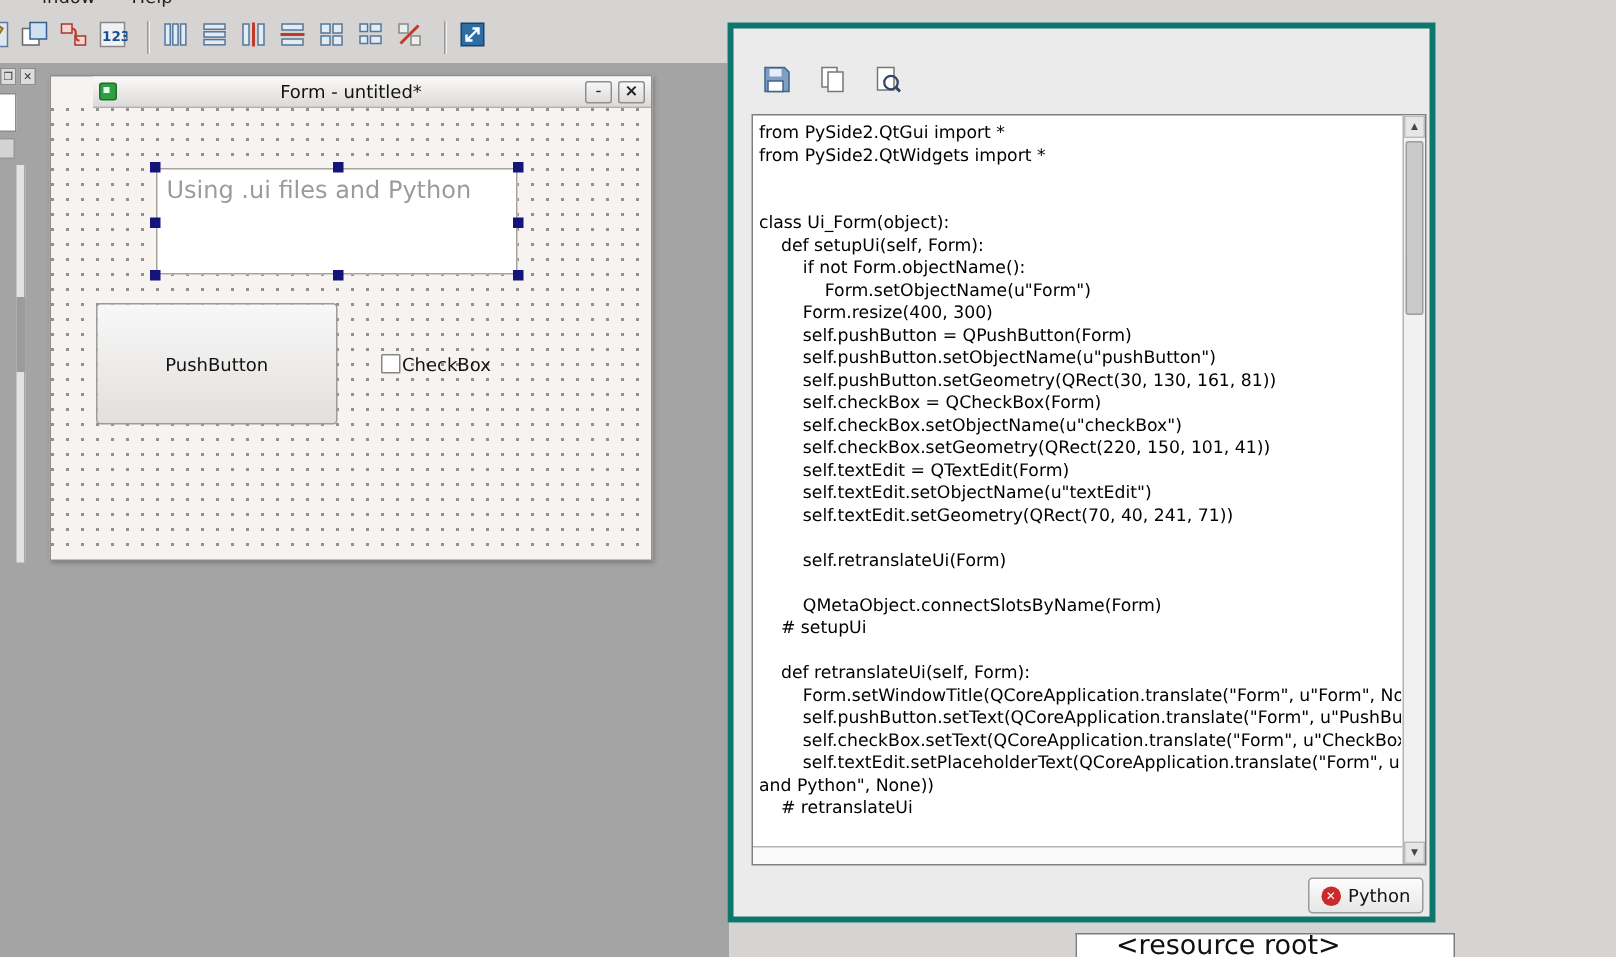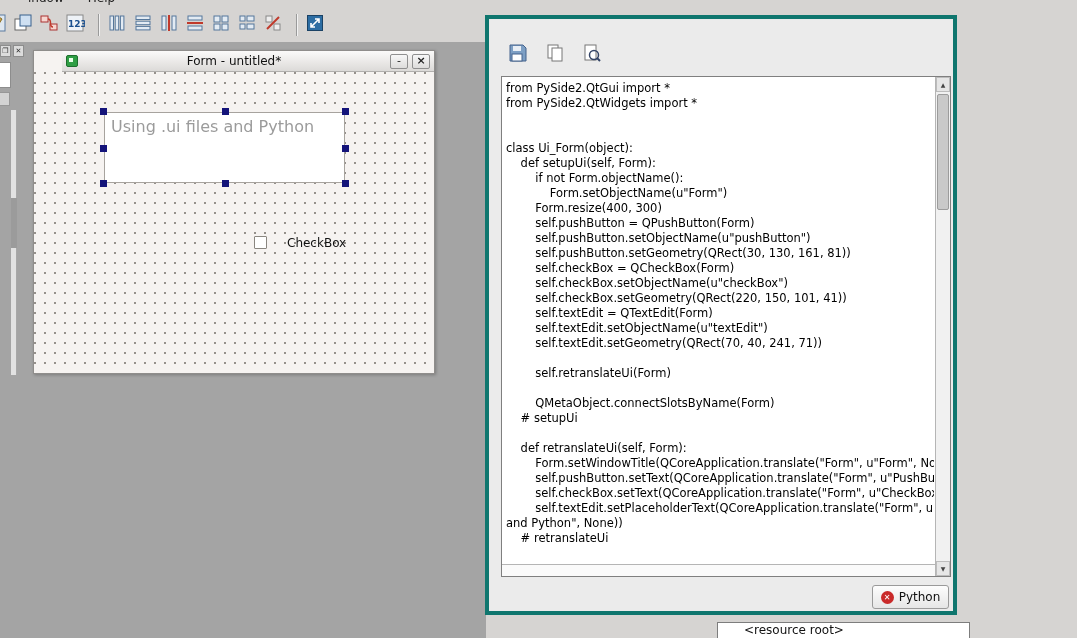--- a/index.html
+++ b/index.html
@@ -44,38 +44,38 @@
     background-size: 10px 10px;
     background-position: 6px 6px;
   }
   .textedit { position:absolute; left:70px; top:40px; width:241px; height:71px; background:#ffffff; border:1px solid #a7a39e; padding:4px 6px; color:#9b9b9b; font-size:16px; }
   .handles { position:absolute; left:70px; top:40px; width:241px; height:71px; pointer-events:none; }
   .handle { position:absolute; width:7px; height:7px; background:#14147a; }
   .h-nw{left:-4px;top:-4px} .h-n{left:calc(50% - 3px);top:-4px} .h-ne{right:-4px;top:-4px}
   .h-w{left:-4px;top:calc(50% - 3px)} .h-e{right:-4px;top:calc(50% - 3px)}
   .h-sw{left:-4px;bottom:-4px} .h-s{left:calc(50% - 3px);bottom:-4px} .h-se{right:-4px;bottom:-4px}
   .pushbutton { position:absolute; left:30px; top:130px; width:161px; height:81px; display:flex; align-items:center; justify-content:center; background:linear-gradient(#f8f8f8,#e2e0de); border:1px solid #9e9a96; border-radius:3px; font-size:12px; color:#111; }
-  .checkbox-widget { position:absolute; left:220px; top:150px; width:101px; height:41px; display:flex; align-items:center; gap:20px; font-size:12px; color:#111; }
+  .checkbox-widget { position:absolute; left:220px; top:150px; width:101px; height:41px; display:flex; align-items:center; gap:1px; font-size:12px; color:#111; }
   .checkbox-indicator { width:13px; height:13px; background:#fff; border:1px solid #8a8680; border-radius:1px; flex:0 0 auto; }
   
   .dialog { position:absolute; left:485px; top:15px; width:472px; height:600px; background:#ebebeb; border:4px solid #0f766e; z-index:5; }
   .dlg-toolbar { position:absolute; left:16px; top:22px; display:flex; gap:11px; }
   .dlg-btn { width:26px; height:26px; display:flex; align-items:center; justify-content:center; }
   .code-box { position:absolute; left:12px; right:2px; top:57px; height:501px; background:#ffffff; border:1px solid #7f7f7f; overflow:hidden; }
   .code-pre { position:absolute; left:0; top:0; right:16px; bottom:12px; overflow:hidden; white-space:pre; font-family:"DejaVu Sans", sans-serif; font-size:11.5px; line-height:15px; padding:4px 2px 0 4px; color:#000; }
   .hscroll { position:absolute; left:0; right:15px; bottom:0; height:12px; background:#fafafa; border-top:1px solid #b5b5b5; }
   .vscroll { position:absolute; right:0; top:0; bottom:0; width:15px; background:#f1f1f1; border-left:1px solid #b5b5b5; }
   .scroll-btn { position:absolute; left:0; width:14px; height:15px; display:flex; align-items:center; justify-content:center; font-size:6px; color:#444; background:#e6e6e6; border:1px solid #bcbcbc; }
   .scroll-up { top:0; }
   .scroll-down { bottom:0; }
   .vthumb { position:absolute; left:1px; top:17px; width:12px; height:116px; background:#c9c9c9; border:1px solid #9c9c9c; border-radius:2px; }
   .close-btn { position:absolute; right:4px; top:566px; width:77px; height:24px; display:flex; align-items:center; justify-content:center; gap:5px; background:linear-gradient(#fdfdfd,#e6e6e6); border:1px solid #9a9a9a; border-radius:3px; font-size:12px; color:#111; }
   .close-circle { width:13px; height:13px; border-radius:50%; background:#c92a2a; color:#fff; font-size:8px; font-weight:bold; line-height:13px; text-align:center; flex:0 0 auto; }
   
-  .resource-box { position:absolute; left:717px; top:622px; width:253px; height:16px; background:#ffffff; border:1px solid #7d7d7d; border-bottom:none; font-size:12px; line-height:15px; padding-left:26px; z-index:4; color:#111; }
+  .resource-box { position:absolute; left:717px; top:622px; width:253px; height:16px; background:#ffffff; border:1px solid #7d7d7d; border-bottom:none; font-size:18px; line-height:15px; padding-left:26px; z-index:4; color:#111; }
 </style>
 </head>
 <body>
 
 <div class="menubar">
   <div class="menubar-inner">
     <span>indow</span>
     <span>Help</span>
   </div>
 </div>
@@ -205,20 +205,21 @@
     <div class="handles">
       <span class="handle h-nw"></span>
       <span class="handle h-n"></span>
       <span class="handle h-ne"></span>
       <span class="handle h-w"></span>
       <span class="handle h-e"></span>
       <span class="handle h-sw"></span>
       <span class="handle h-s"></span>
       <span class="handle h-se"></span>
     </div>
+    <div class="pushbutton">PushButton</div>
     <div class="checkbox-widget">
       <span class="checkbox-indicator"></span>
       <span>CheckBox</span>
     </div>
   </div>
 </div>
 
 <div class="dialog">
   <div class="dlg-toolbar">
     <div class="dlg-btn">

